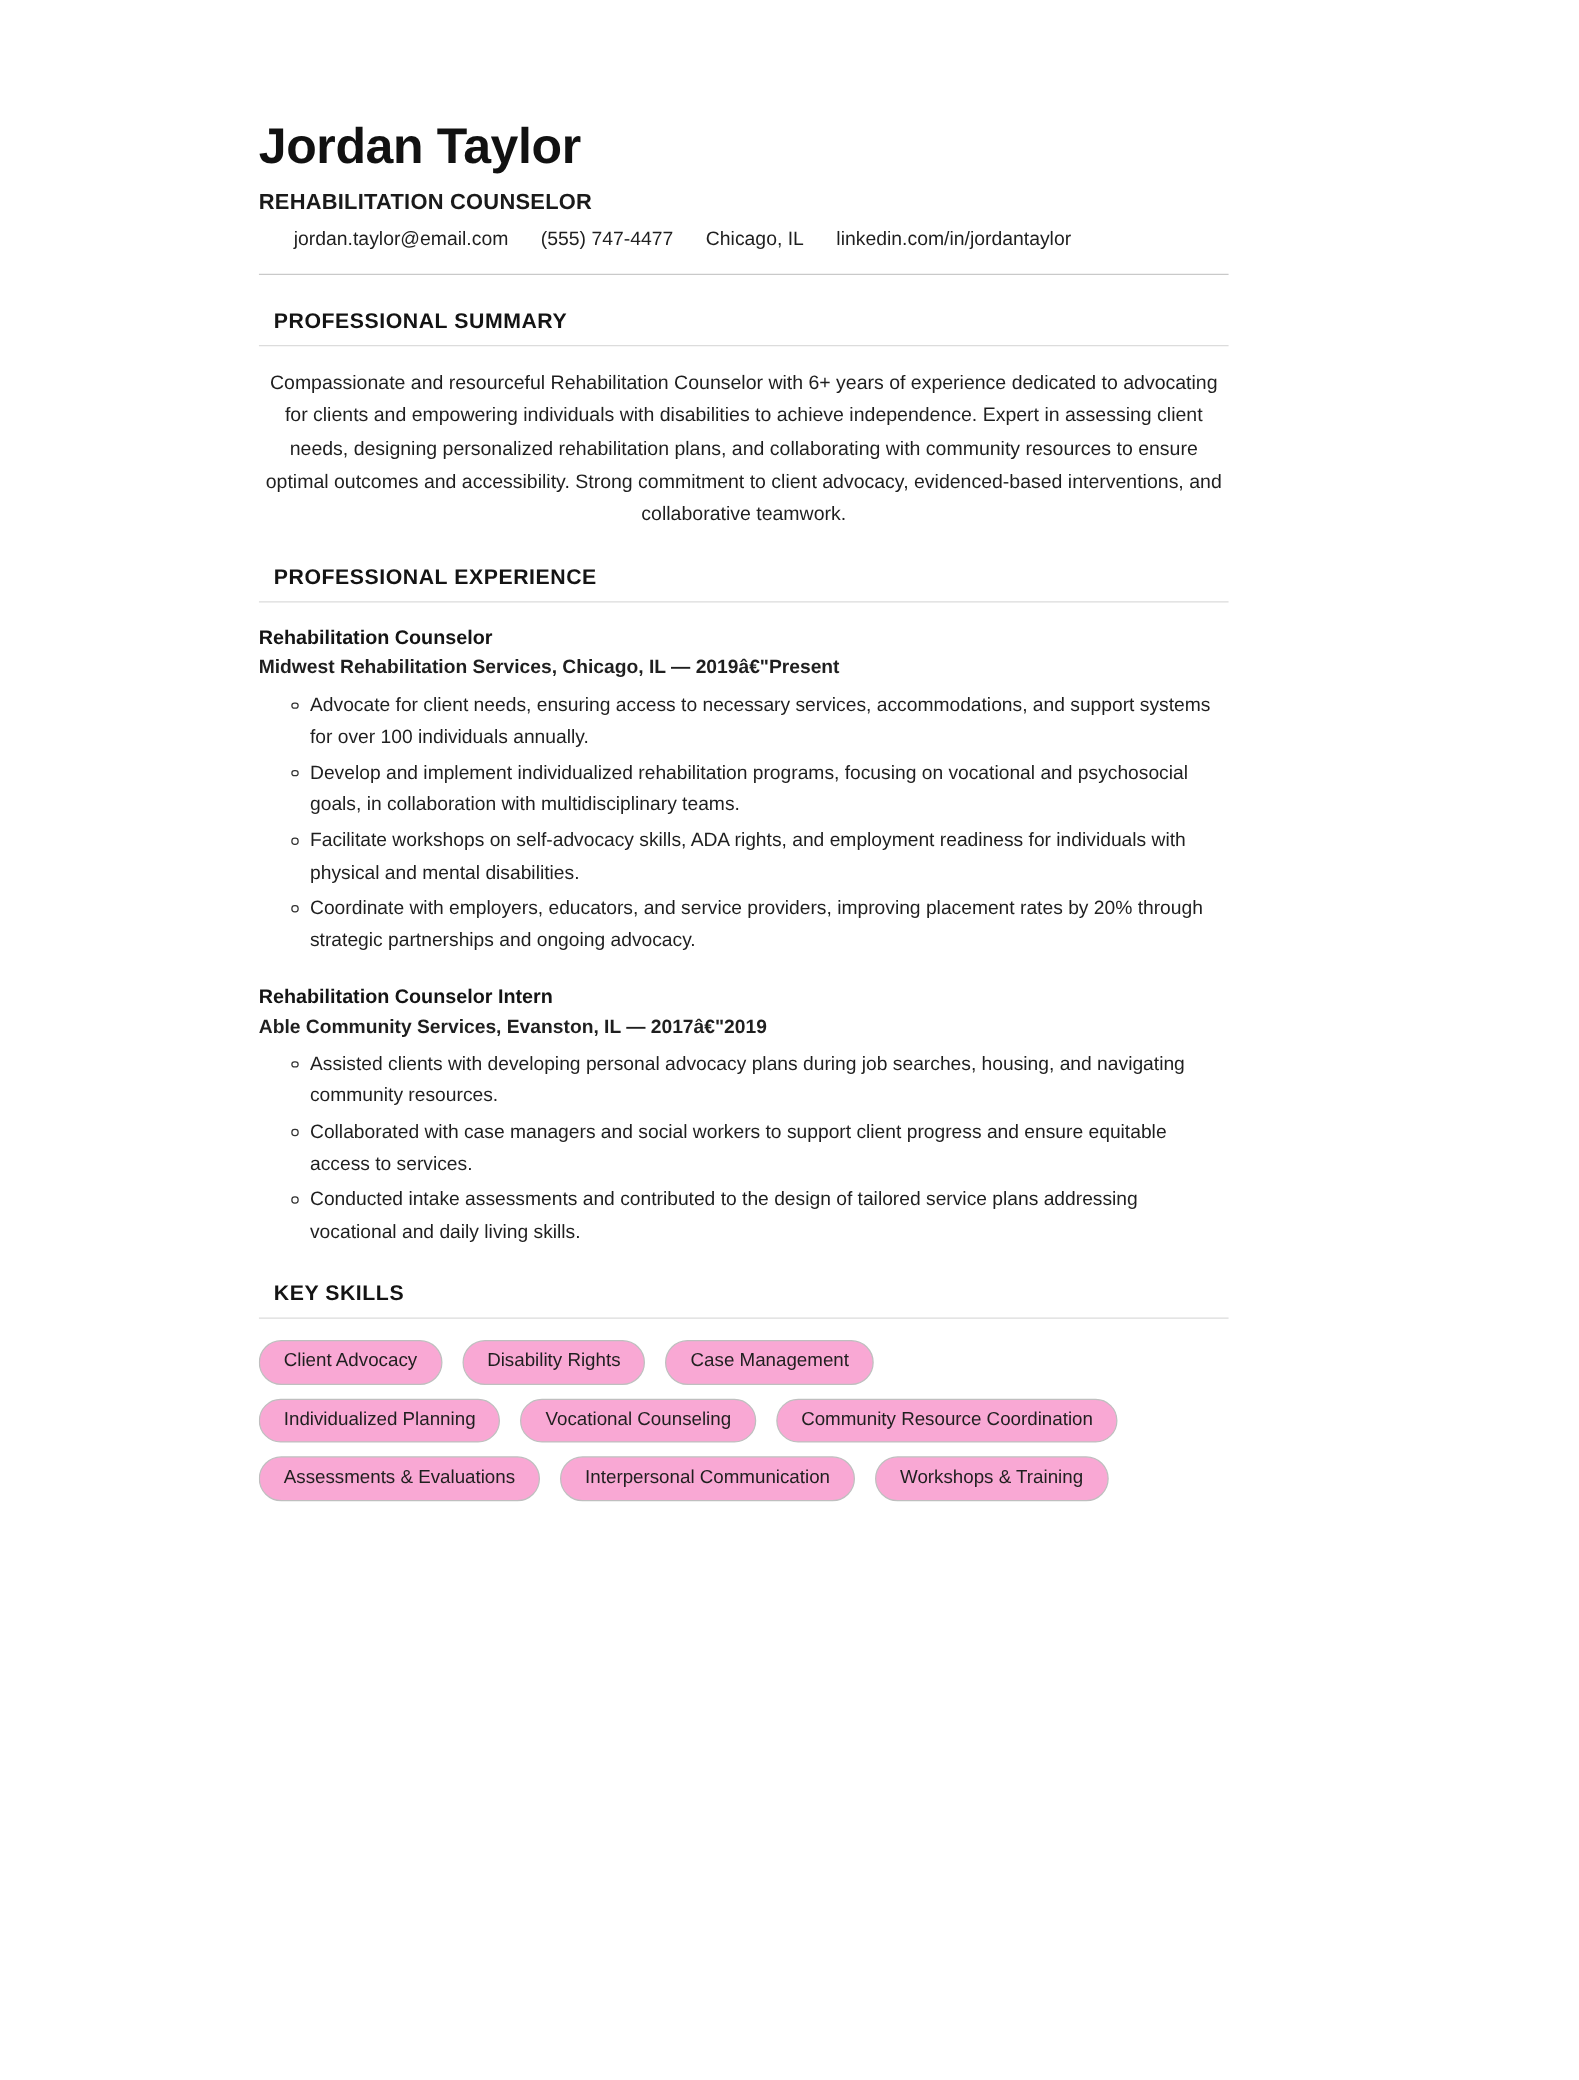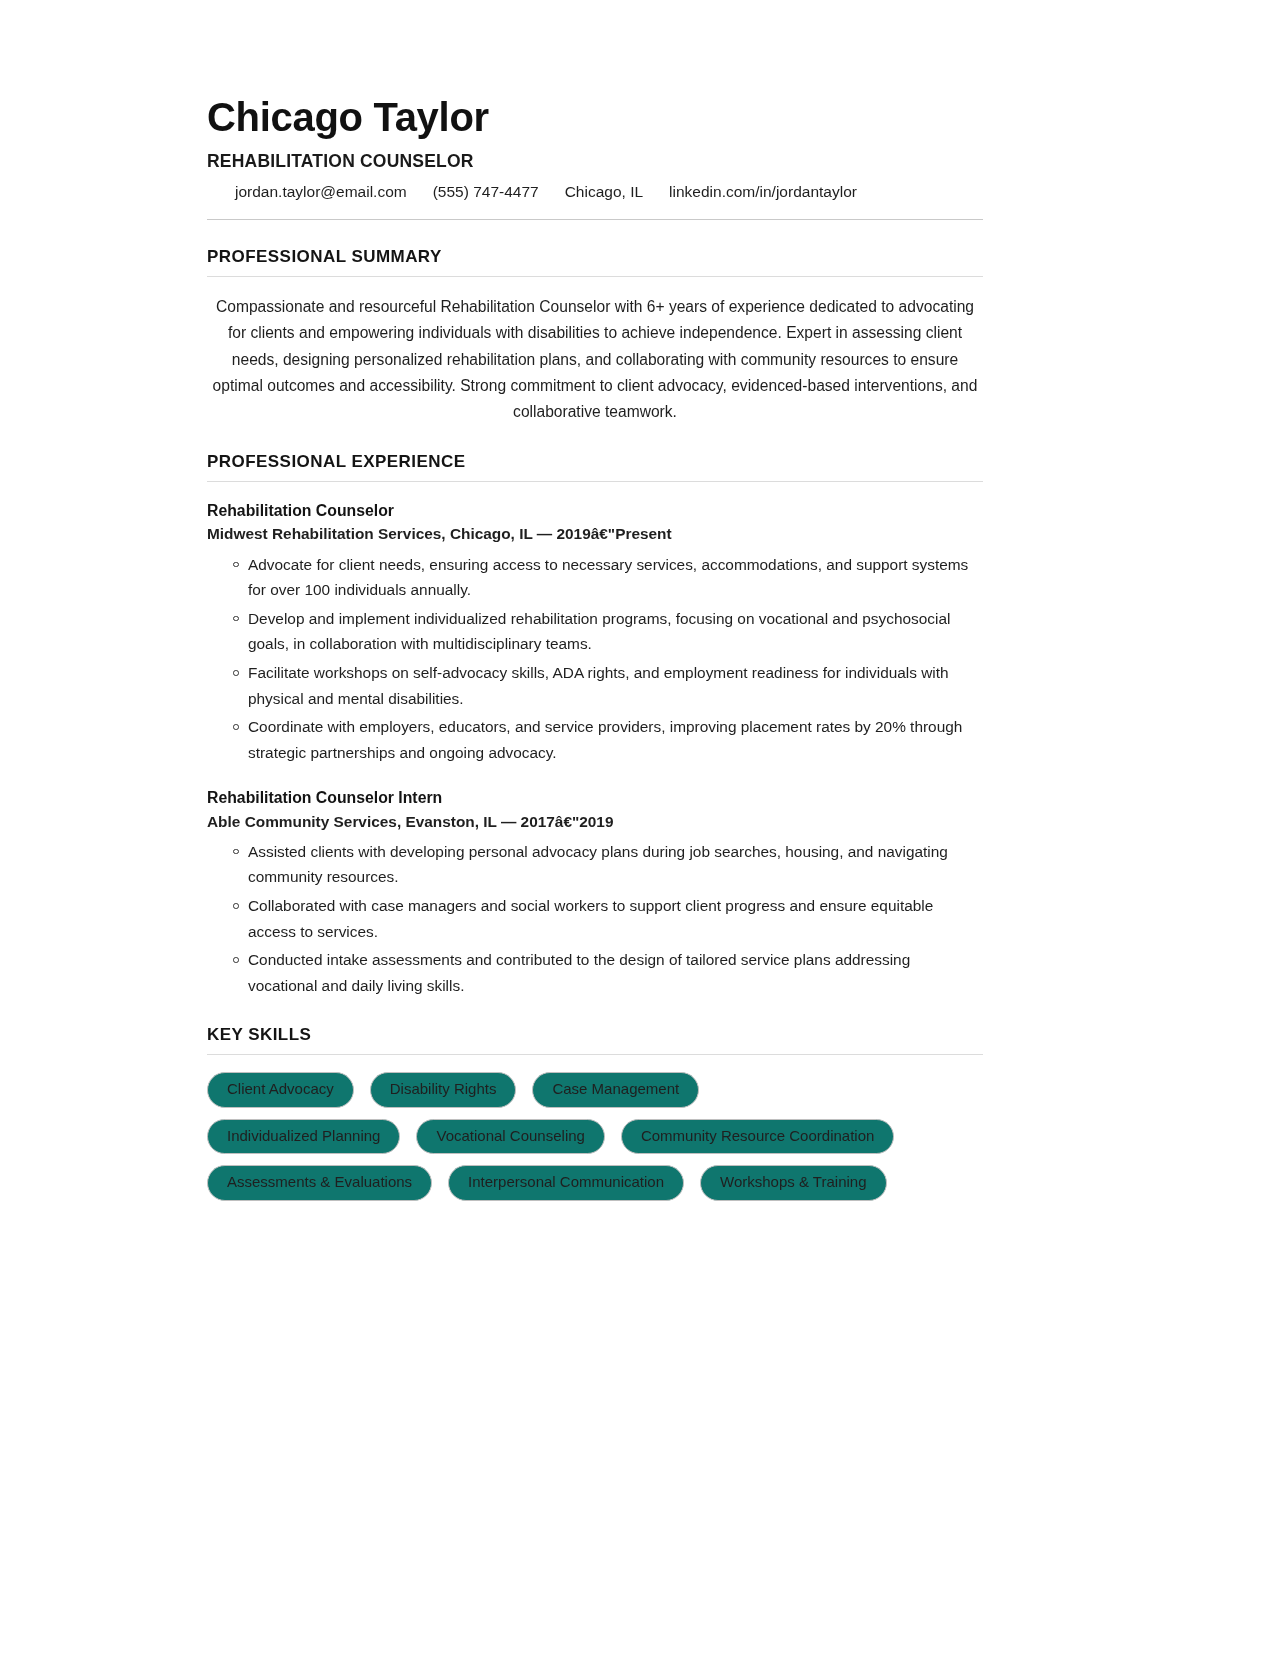--- a/index.html
+++ b/index.html
@@ -67,20 +67,21 @@
   }
 
   
   .section { margin-top: 27px; }
   .section-title {
     font-size: 17px;
     font-weight: bold;
     letter-spacing: 0.45px;
     color: #141414;
     text-transform: uppercase;
+    margin-left: 12px;
   }
   .section-rule {
     margin-top: 9px;
     border: 0;
     border-top: 1px solid #dcdcdc;
     height: 0;
   }
 
   .summary-text {
     margin-top: 17px;
@@ -138,33 +139,33 @@
     flex-wrap: wrap;
     gap: 11px 16px;
     max-width: 700px;
   }
   .skill-pill {
     border: 1px solid #bfbfbf;
     border-radius: 999px;
     padding: 8px 19px 9px 19px;
     font-size: 15px;
     color: #1f1f1f;
-    background: #0f766e;
+    background: #f9a8d4;
     line-height: 1.1;
     white-space: nowrap;
   }
 </style>
 </head>
 <body>
 
 <div class="page">
   <div class="sheet">
 
     <div>
-      <div class="name">Chicago Taylor</div>
+      <div class="name">Jordan Taylor</div>
       <div class="job-title">REHABILITATION COUNSELOR</div>
       <div class="contact-row">
         <span class="contact-item">jordan.taylor@email.com</span>
         <span class="contact-item">(555) 747-4477</span>
         <span class="contact-item">Chicago, IL</span>
         <span class="contact-item">linkedin.com/in/jordantaylor</span>
       </div>
       <hr class="header-rule">
     </div>
 

